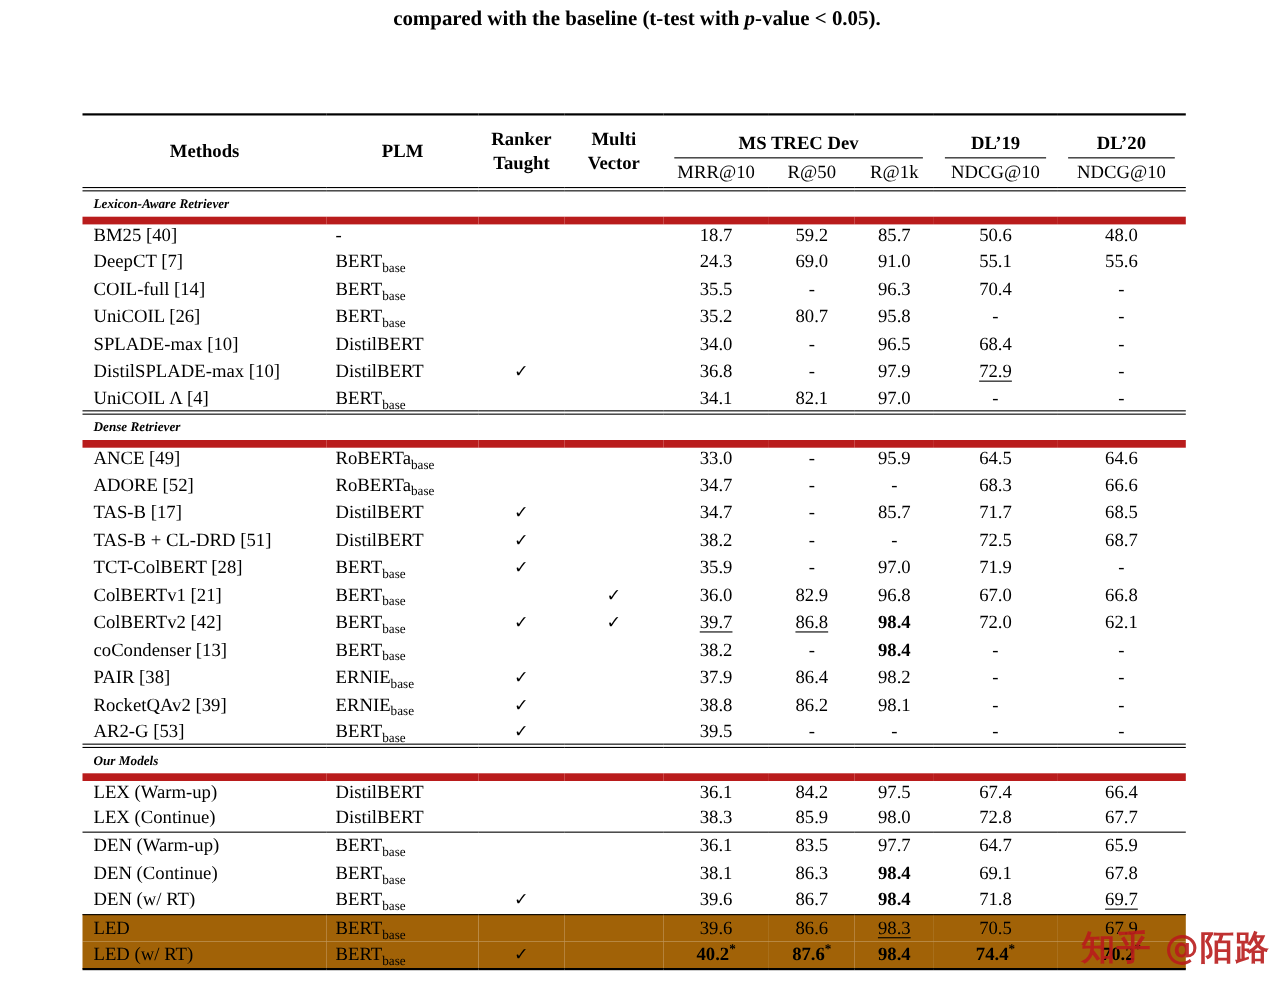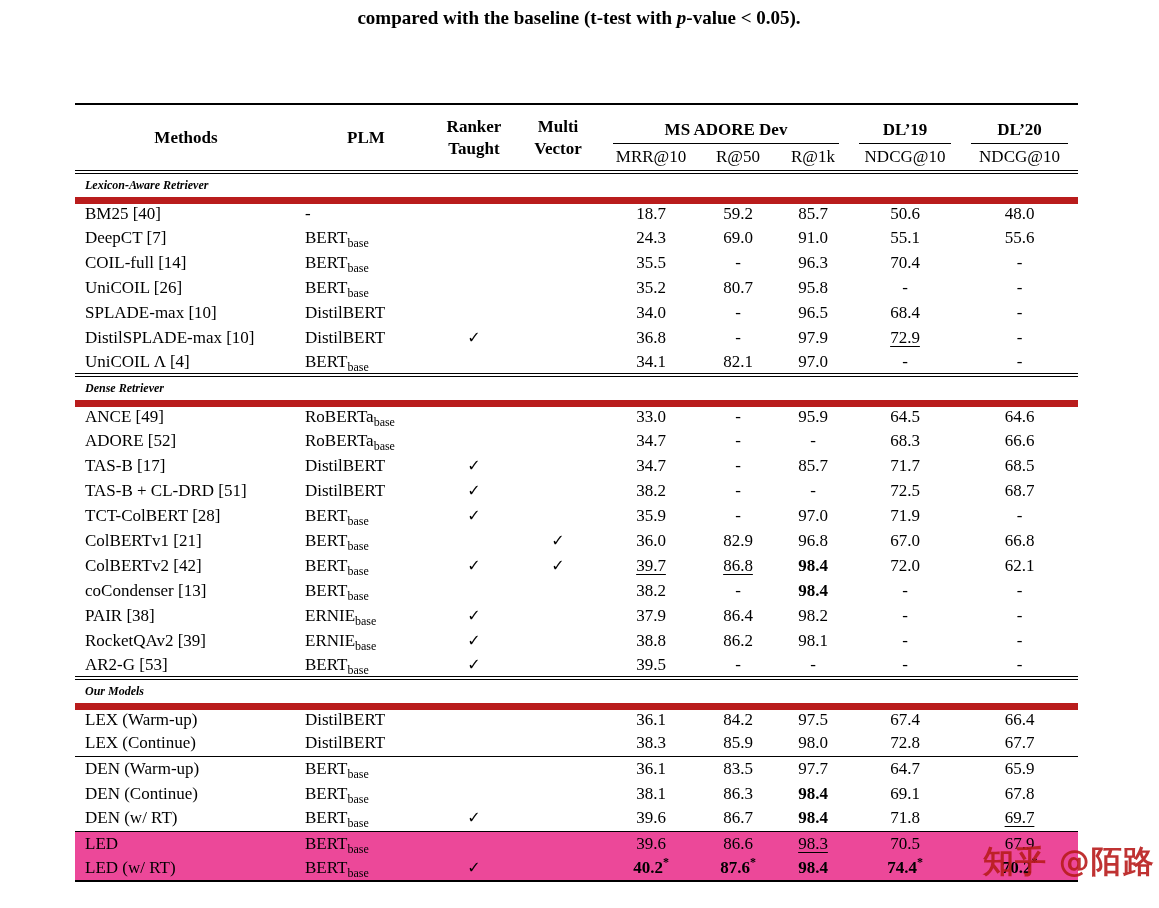--- a/index.html
+++ b/index.html
@@ -55,21 +55,21 @@
   .method-cell { text-align: left; padding-left: 10px; }
   .plm-cell { text-align: left; padding-left: 8px; }
   .plm-cell sub { font-size: 12px; line-height: 0; }
   .check-cell { text-align: center; }
   .check { font-family: "DejaVu Sans", sans-serif; font-size: 16px; }
   .val-cell { text-align: center; }
   .bold { font-weight: bold; }
   .underline { text-decoration: underline; text-underline-offset: 3px; text-decoration-thickness: 1px; }
   sup { font-size: 12px; line-height: 0; }
   tr.rule-below td { border-bottom: 1px solid #000; }
-  tr.highlight { background: #ec4899; }
+  tr.highlight { background: #a16207; }
   
   .watermark {
     position: absolute;
     left: 983px; top: 841px;
     font-family: "DejaVu Sans", sans-serif;
     font-size: 31px;
     font-weight: bold;
     color: #b91c1c;
     opacity: 0.9;
     white-space: nowrap;
@@ -97,21 +97,21 @@
       <col style="width:112px">
       <col style="width:117px">
   </colgroup>
   <thead>
     <tr class="hrow1">
       <th rowspan="2">Methods</th>
       <th rowspan="2">PLM</th>
       <th rowspan="2" class="h-2line"><span>Ranker</span><br><span>Taught</span></th>
       <th rowspan="2" class="h-2line"><span>Multi</span><br><span>Vector</span></th>
       <th colspan="3" class="h-group">
-          <span class="cmid">MS ADORE Dev</span>
+          <span class="cmid">MS TREC Dev</span>
         </th>
       <th class="h-group">
           <span class="cmid">DL’19</span>
         </th>
       <th class="h-group">
           <span class="cmid">DL’20</span>
         </th>
     </tr>
     <tr class="hrow2">
       <th>MRR@10</th>

